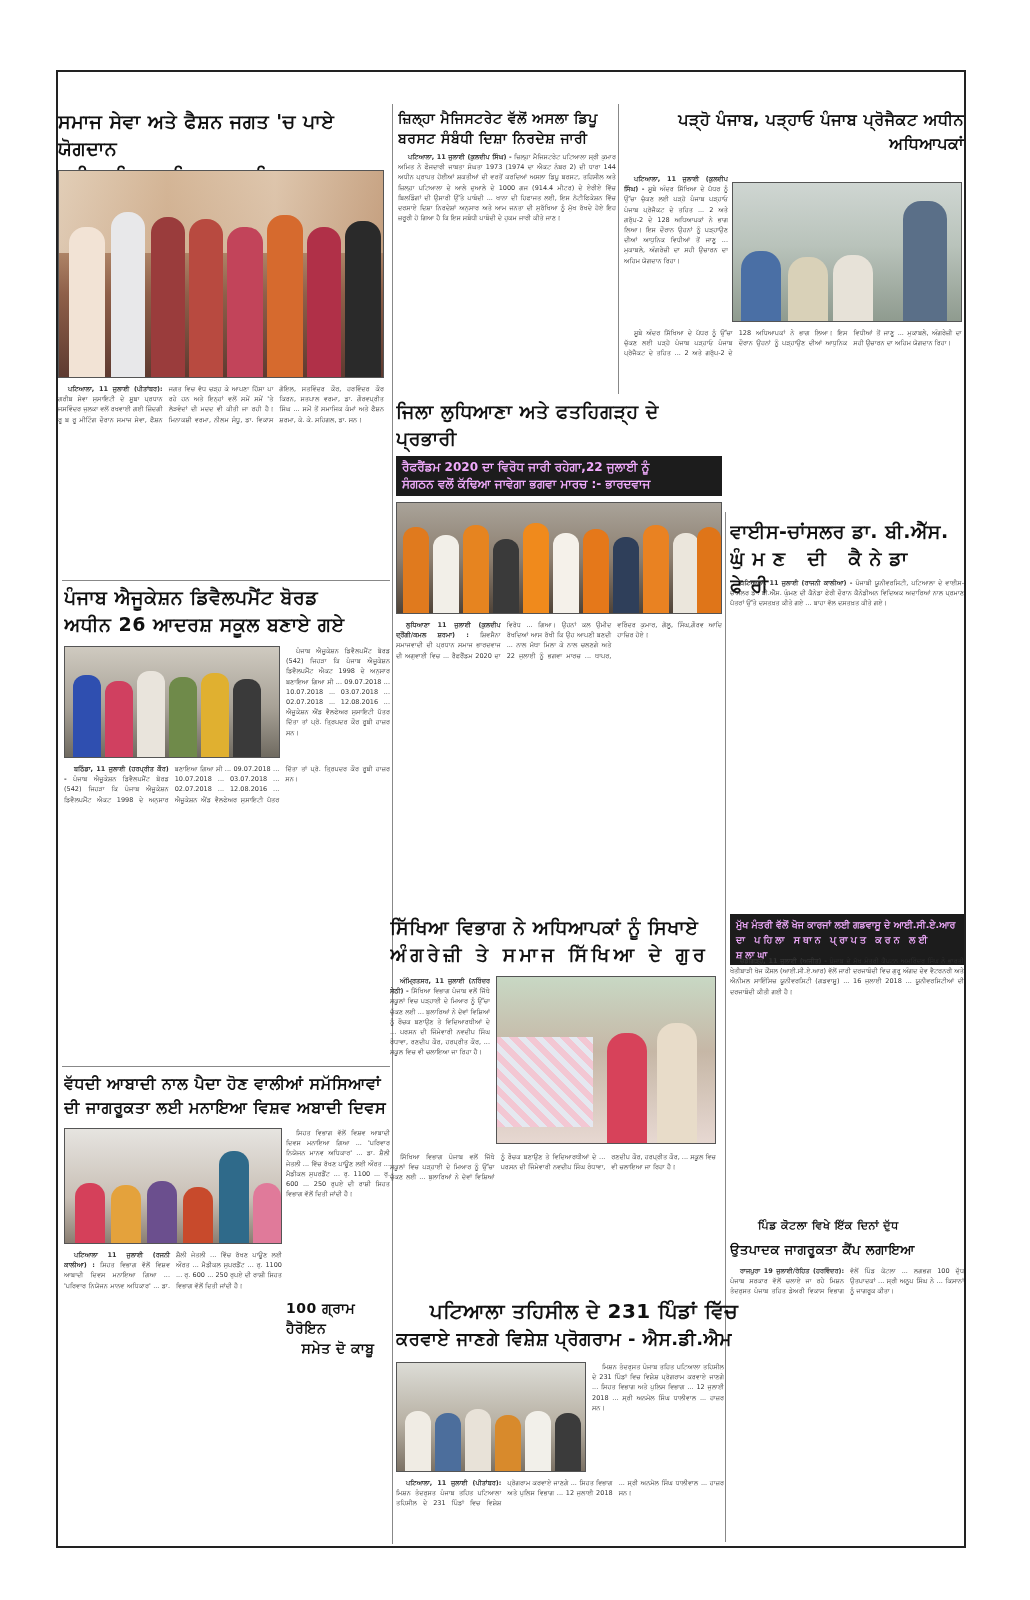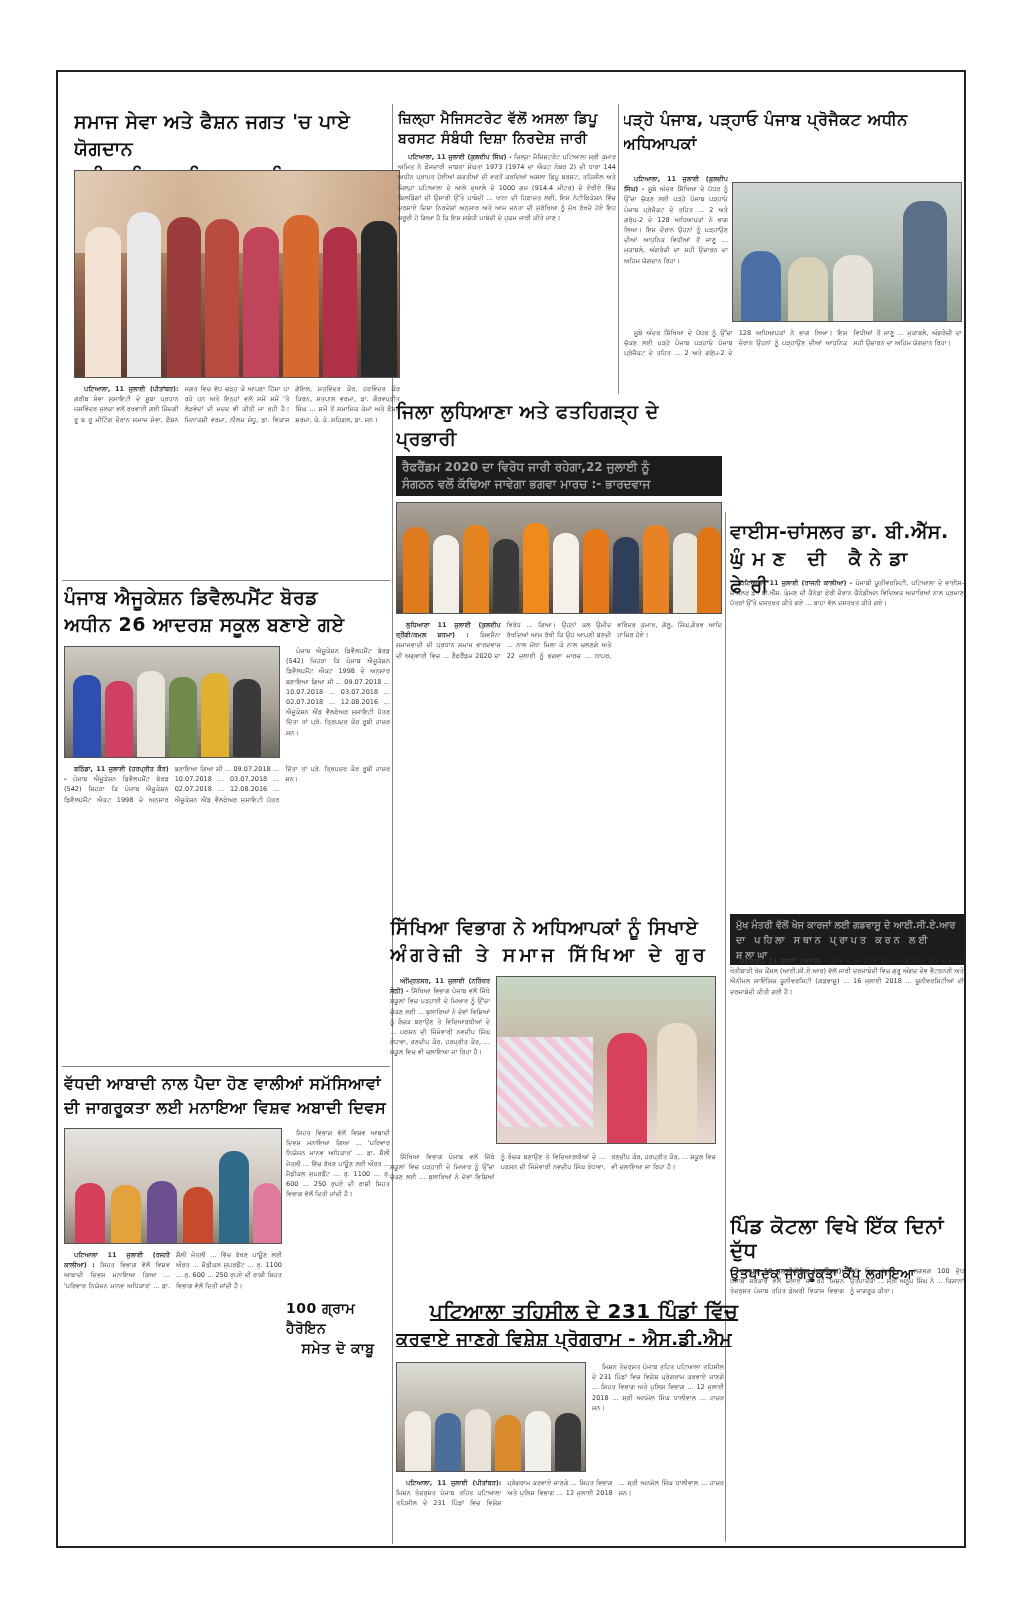--- a/index.html
+++ b/index.html
@@ -9,39 +9,39 @@
   .masthead { position: absolute; left: 0; top: 0; width: 906px; height: 30px; border-bottom: 1.5px solid #222; }
   .tag { position: absolute; left: 8px; top: 8px; height: 17px; padding: 0 18px 0 8px; background: #1a1a1a; color: #fff; font-size: 10px; line-height: 17px; font-weight: bold; clip-path: polygon(0 0, 88% 0, 100% 100%, 0 100%); }
   .paper-name { position: absolute; left: 388px; top: 6px; height: 18px; padding: 0 8px; border: 1px solid #333; font-family: "Liberation Sans", sans-serif; font-size: 12px; line-height: 16px; font-weight: bold; letter-spacing: 0.3px; }
   .date { position: absolute; right: 12px; top: 6px; font-family: "DejaVu Serif", serif; font-size: 13px; }
 
   .art { position: absolute; overflow: hidden; }
   .hl { font-weight: bold; color: #111; letter-spacing: 0.5px; }
   .hl.big { font-size: 19px; line-height: 27px; }
   .hl.med { font-size: 16px; line-height: 24px; }
   .hl.sm { font-size: 14px; line-height: 20px; }
-  .banner { background: #1c1c1c; color: #a3a3a3; font-weight: bold; padding: 3px 6px; }
+  .banner { background: #1c1c1c; color: #f0abfc; font-weight: bold; padding: 3px 6px; }
   .photo { position: absolute; border: 1px solid #555; overflow: hidden; }
   .body { position: absolute; font-size: 6.5px; line-height: 10.2px; color: #333; text-align: justify; column-gap: 6px; overflow: hidden; }
   .body p { text-indent: 10px; }
   .vrule { position: absolute; width: 1px; background: #888; }
   .hrule { position: absolute; height: 1px; background: #888; }
   .people { position: absolute; bottom: 0; }
 </style>
 </head>
 <body>
 
 <div class="page">
 
 
   <div class="vrule" style="left:334px;top:32px;height:1440px;"></div>
   <div class="vrule" style="left:560px;top:32px;height:290px;"></div>
   <div class="vrule" style="left:667px;top:440px;height:1030px;"></div>
 
-  <div class="art" style="left:16px;top:36px;width:326px;height:470px;">
+  <div class="art" style="left:0;top:36px;width:326px;height:470px;">
     <div class="hl big">ਸਮਾਜ ਸੇਵਾ ਅਤੇ ਫੈਸ਼ਨ ਜਗਤ 'ਚ ਪਾਏ ਯੋਗਦਾਨ</div>
     <div class="hl big">ਲਈ ਸ਼ਾਲਿਨਾ ਮਹਿਲ ਸਨਮਾਨਿਤ : ਜੁਲਕਾ</div>
     <div class="photo" style="left:0;top:62px;width:326px;height:208px;background:linear-gradient(180deg,#c9a98a 0%,#b58c6d 35%,#8e5f49 60%,#5e3a30 100%);">
       <div style="position:absolute;left:0;top:0;width:100%;height:40%;background:linear-gradient(90deg,#e8d7c2,#d7b99a,#e3cdb5,#c9a585);opacity:.8;"></div>
       <div class="people" style="left:10px;width:36px;height:150px;background:#f2e3d5;border-radius:16px 16px 0 0;"></div>
       <div class="people" style="left:52px;width:34px;height:165px;background:#e8e8ea;border-radius:16px 16px 0 0;"></div>
       <div class="people" style="left:92px;width:34px;height:160px;background:#9a3c3c;border-radius:16px 16px 0 0;"></div>
       <div class="people" style="left:130px;width:34px;height:158px;background:#b84a40;border-radius:16px 16px 0 0;"></div>
       <div class="people" style="left:168px;width:36px;height:150px;background:#c2445a;border-radius:16px 16px 0 0;"></div>
       <div class="people" style="left:208px;width:36px;height:162px;background:#d66a2e;border-radius:16px 16px 0 0;"></div>
@@ -56,21 +56,21 @@
 
   <div class="art" style="left:340px;top:36px;width:218px;height:286px;">
     <div class="hl sm">ਜ਼ਿਲ੍ਹਾ ਮੈਜਿਸਟਰੇਟ ਵੱਲੋਂ ਅਸਲਾ ਡਿਪੂ</div>
     <div class="hl sm">ਬਰਸਟ ਸੰਬੰਧੀ ਦਿਸ਼ਾ ਨਿਰਦੇਸ਼ ਜਾਰੀ</div>
     <div class="body" style="left:0;top:44px;width:218px;height:240px;column-count:1;">
       <p><b>ਪਟਿਆਲਾ, 11 ਜੁਲਾਈ (ਕੁਲਦੀਪ ਸਿੰਘ) -</b> <span>ਜ਼ਿਲ੍ਹਾ ਮੈਜਿਸਟਰੇਟ ਪਟਿਆਲਾ ਸ੍ਰੀ ਕੁਮਾਰ ਅਮਿਤ ਨੇ ਫੌਜਦਾਰੀ ਜਾਬਤਾ ਸੰਘਤਾ 1973 (1974 ਦਾ ਐਕਟ ਨੰਬਰ 2) ਦੀ ਧਾਰਾ 144 ਅਧੀਨ ਪ੍ਰਾਪਤ ਹੋਈਆਂ ਸ਼ਕਤੀਆਂ ਦੀ ਵਰਤੋਂ ਕਰਦਿਆਂ ਅਸਲਾ ਡਿਪੂ ਬਰਸਟ, ਤਹਿਸੀਲ ਅਤੇ ਜ਼ਿਲ੍ਹਾ ਪਟਿਆਲਾ ਦੇ ਆਲੇ ਦੁਆਲੇ ਦੇ 1000 ਗਜ (914.4 ਮੀਟਰ) ਦੇ ਏਰੀਏ ਵਿੱਚ ਬਿਲਡਿੰਗਾਂ ਦੀ ਉਸਾਰੀ ਉੱਤੇ ਪਾਬੰਦੀ ... ਖਾਨਾ ਦੀ ਹਿਫਾਜਤ ਲਈ, ਇਸ ਨੋਟੀਫਿਕੇਸ਼ਨ ਵਿੱਚ ਦਰਸਾਏ ਦਿਸ਼ਾ ਨਿਰਦੇਸ਼ਾਂ ਅਨੁਸਾਰ ਅਤੇ ਆਮ ਜਨਤਾ ਦੀ ਸੁਰੱਖਿਆ ਨੂੰ ਮੁੱਖ ਰੱਖਦੇ ਹੋਏ ਇਹ ਜ਼ਰੂਰੀ ਹੋ ਗਿਆ ਹੈ ਕਿ ਇਸ ਸਬੰਧੀ ਪਾਬੰਦੀ ਦੇ ਹੁਕਮ ਜਾਰੀ ਕੀਤੇ ਜਾਣ।</span></p>
     </div>
   </div>
 
   <div class="art" style="left:566px;top:36px;width:340px;height:404px;">
-    <div class="hl med" style="margin-left:-2px;">ਪੜ੍ਹੋ ਪੰਜਾਬ, ਪੜ੍ਹਾਓ ਪੰਜਾਬ ਪ੍ਰੋਜੈਕਟ ਅਧੀਨ ਅਧਿਆਪਕਾਂ</div>
+    <div class="hl med" style="margin-left:-2px;text-align:right;">ਪੜ੍ਹੋ ਪੰਜਾਬ, ਪੜ੍ਹਾਓ ਪੰਜਾਬ ਪ੍ਰੋਜੈਕਟ ਅਧੀਨ ਅਧਿਆਪਕਾਂ</div>
     <div class="body" style="left:0;top:66px;width:104px;height:150px;">
       <p><b>ਪਟਿਆਲਾ, 11 ਜੁਲਾਈ (ਕੁਲਦੀਪ ਸਿੰਘ) -</b> <span>ਸੂਬੇ ਅੰਦਰ ਸਿੱਖਿਆ ਦੇ ਪੱਧਰ ਨੂੰ ਉੱਚਾ ਚੁੱਕਣ ਲਈ ਪੜ੍ਹੋ ਪੰਜਾਬ ਪੜ੍ਹਾਓ ਪੰਜਾਬ ਪ੍ਰੋਜੈਕਟ ਦੇ ਤਹਿਤ ... 2 ਅਤੇ ਗਰੁੱਪ-2 ਦੇ 128 ਅਧਿਆਪਕਾਂ ਨੇ ਭਾਗ ਲਿਆ। ਇਸ ਦੌਰਾਨ ਉਹਨਾਂ ਨੂੰ ਪੜ੍ਹਾਉਣ ਦੀਆਂ ਆਧੁਨਿਕ ਵਿਧੀਆਂ ਤੋਂ ਜਾਣੂ ... ਮੁਕਾਬਲੇ, ਅੰਗਰੇਜ਼ੀ ਦਾ ਸਹੀ ਉਚਾਰਨ ਦਾ ਅਹਿਮ ਯੋਗਦਾਨ ਰਿਹਾ।</span></p>
     </div>
     <div class="photo" style="left:108px;top:74px;width:230px;height:140px;background:linear-gradient(180deg,#cfd6d2 0%,#b9c3bb 45%,#8f9b8f 100%);">
       <div class="people" style="left:8px;width:40px;height:70px;background:#4a6fa5;border-radius:18px 18px 0 0;"></div>
       <div class="people" style="left:55px;width:40px;height:64px;background:#d9d1b8;border-radius:18px 18px 0 0;"></div>
       <div class="people" style="left:100px;width:40px;height:66px;background:#e7e2d8;border-radius:18px 18px 0 0;"></div>
       <div class="people" style="left:170px;width:44px;height:120px;background:#5a6f88;border-radius:18px 18px 0 0;"></div>
     </div>
     <div class="body" style="left:0;top:220px;width:338px;height:182px;column-count:3;">
@@ -174,28 +174,28 @@
       <p><b>ਪਟਿਆਲਾ 11 ਜੁਲਾਈ (ਰਜਨੀ ਕਾਲੀਆ) :</b> <span>ਸਿਹਤ ਵਿਭਾਗ ਵੱਲੋਂ ਵਿਸ਼ਵ ਆਬਾਦੀ ਦਿਵਸ ਮਨਾਇਆ ਗਿਆ ... 'ਪਰਿਵਾਰ ਨਿਯੋਜਨ ਮਾਨਵ ਅਧਿਕਾਰ' ... ਡਾ. ਸ਼ੈਲੀ ਜੇਤਲੀ ... ਵਿੱਚ ਰੱਖਣ ਪਾਊਣ ਲਈ ਔਰਤ ... ਮੈਡੀਕਲ ਸੁਪਰਡੈਂਟ ... ਰੁ. 1100 ... ਰੁ. 600 ... 250 ਰੁਪਏ ਦੀ ਰਾਸ਼ੀ ਸਿਹਤ ਵਿਭਾਗ ਵੱਲੋਂ ਦਿਤੀ ਜਾਂਦੀ ਹੈ।</span></p>
     </div>
   </div>
 
   <div class="art" style="left:228px;top:1226px;width:104px;height:244px;">
     <div class="hl sm" style="font-size:14px;">100 ਗ੍ਰਾਮ ਹੈਰੋਇਨ</div>
     <div class="hl sm" style="text-align:center;">ਸਮੇਤ ਦੋ ਕਾਬੂ</div>
   </div>
 
   <div class="art" style="left:672px;top:1142px;width:234px;height:330px;">
-    <div class="hl med" style="font-size:20px;">ਪਿੰਡ ਕੋਟਲਾ ਵਿਖੇ ਇੱਕ ਦਿਨਾਂ ਦੁੱਧ</div>
+    <div class="hl med" style="font-size:11px;margin-left:28px;">ਪਿੰਡ ਕੋਟਲਾ ਵਿਖੇ ਇੱਕ ਦਿਨਾਂ ਦੁੱਧ</div>
     <div class="hl med" style="font-size:13px;">ਉਤਪਾਦਕ ਜਾਗਰੂਕਤਾ ਕੈਂਪ ਲਗਾਇਆ</div>
     <div class="body" style="left:0;top:52px;width:234px;height:276px;column-count:2;">
       <p><b>ਰਾਜਪੁਰਾ 19 ਜੁਲਾਈ/ਰੋਹਿਤ (ਹਰਵਿੰਦਰ):</b> <span>ਪੰਜਾਬ ਸਰਕਾਰ ਵੱਲੋਂ ਚਲਾਏ ਜਾ ਰਹੇ ਮਿਸ਼ਨ ਤੰਦਰੁਸਤ ਪੰਜਾਬ ਤਹਿਤ ਡੇਅਰੀ ਵਿਕਾਸ ਵਿਭਾਗ ਵੱਲੋਂ ਪਿੰਡ ਕੋਟਲਾ ... ਲਗਭਗ 100 ਦੁੱਧ ਉਤਪਾਦਕਾਂ ... ਸ੍ਰੀ ਅਨੂਪ ਸਿੰਘ ਨੇ ... ਕਿਸਾਨਾਂ ਨੂੰ ਜਾਗਰੂਕ ਕੀਤਾ।</span></p>
     </div>
   </div>
 
-  <div class="art" style="left:338px;top:1226px;width:376px;height:246px;text-decoration:underline;">
+  <div class="art" style="left:338px;top:1226px;width:376px;height:246px;">
     <div class="hl big" style="text-align:center;font-size:20px;">ਪਟਿਆਲਾ ਤਹਿਸੀਲ ਦੇ 231 ਪਿੰਡਾਂ ਵਿੱਚ</div>
     <div class="hl big" style="font-size:18px;">ਕਰਵਾਏ ਜਾਣਗੇ ਵਿਸ਼ੇਸ਼ ਪ੍ਰੋਗਰਾਮ - ਐਸ.ਡੀ.ਐਮ</div>
     <div class="photo" style="left:0;top:64px;width:190px;height:110px;background:linear-gradient(180deg,#dcdcd6 0%,#b8b1a4 55%,#7b7164 100%);">
       <div class="people" style="left:8px;width:26px;height:60px;background:#f0ece4;border-radius:12px 12px 0 0;"></div>
       <div class="people" style="left:38px;width:26px;height:58px;background:#4c6e9c;border-radius:12px 12px 0 0;"></div>
       <div class="people" style="left:68px;width:26px;height:62px;background:#e8e2d8;border-radius:12px 12px 0 0;"></div>
       <div class="people" style="left:98px;width:26px;height:56px;background:#d88a2c;border-radius:12px 12px 0 0;"></div>
       <div class="people" style="left:128px;width:26px;height:60px;background:#f2f0ea;border-radius:12px 12px 0 0;"></div>
       <div class="people" style="left:158px;width:26px;height:58px;background:#3b3b3b;border-radius:12px 12px 0 0;"></div>
     </div>

